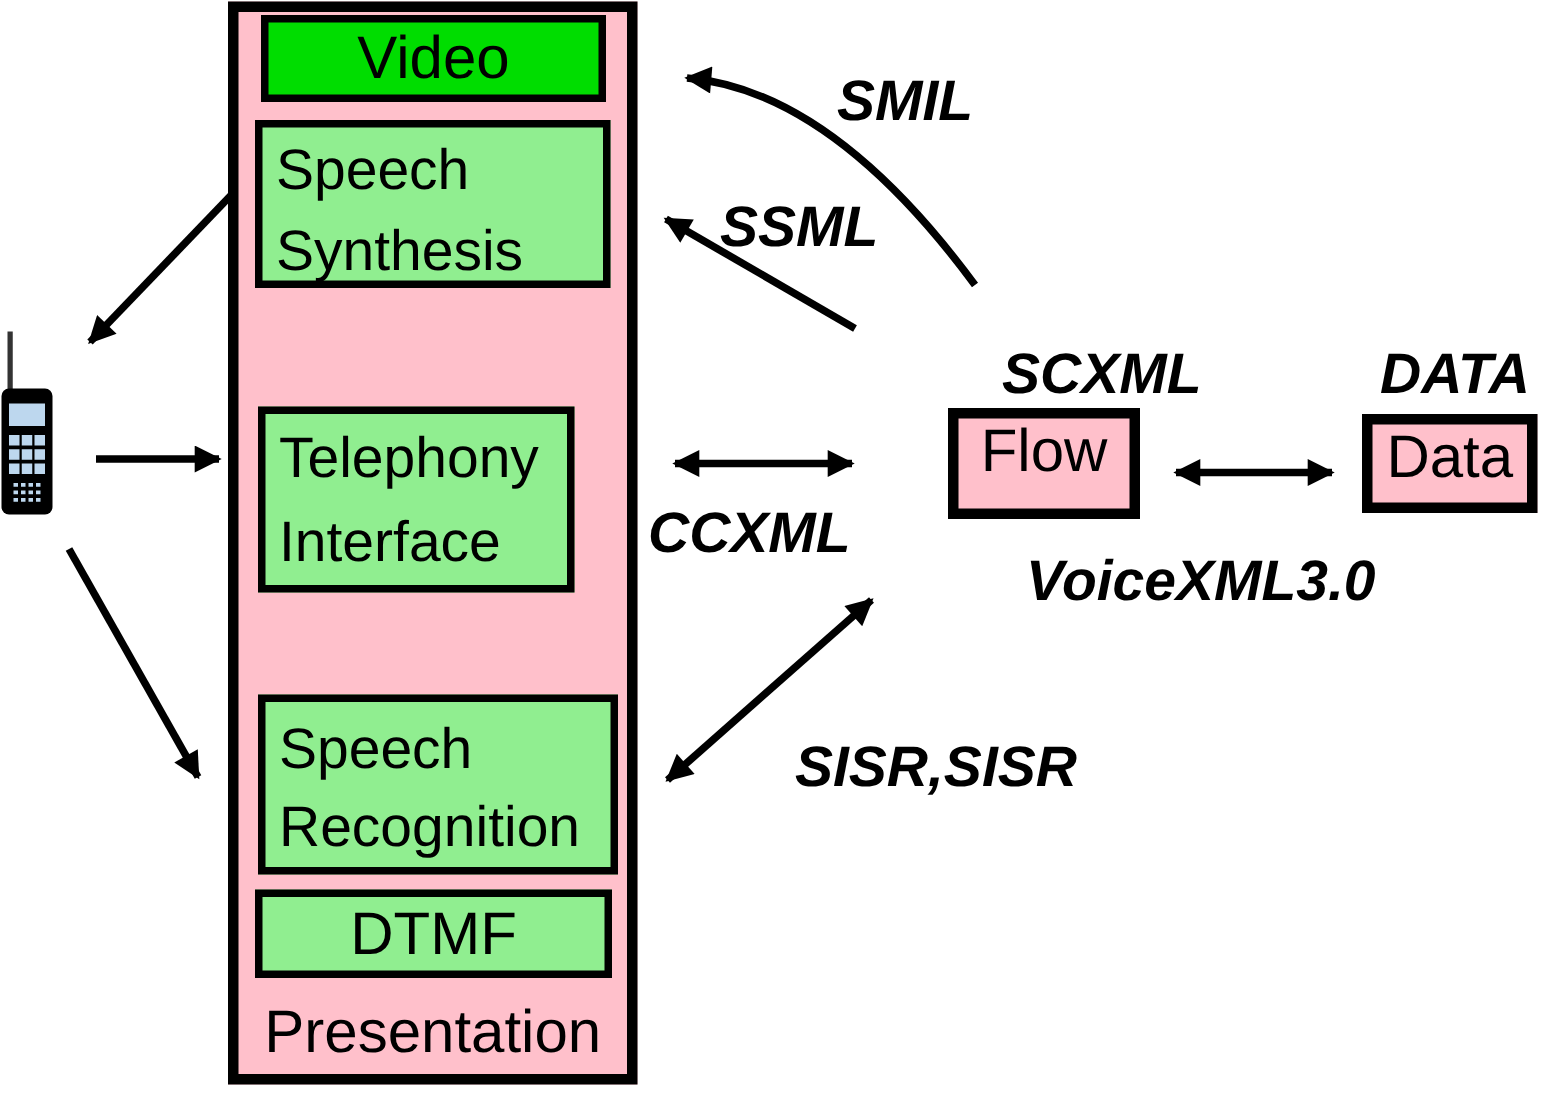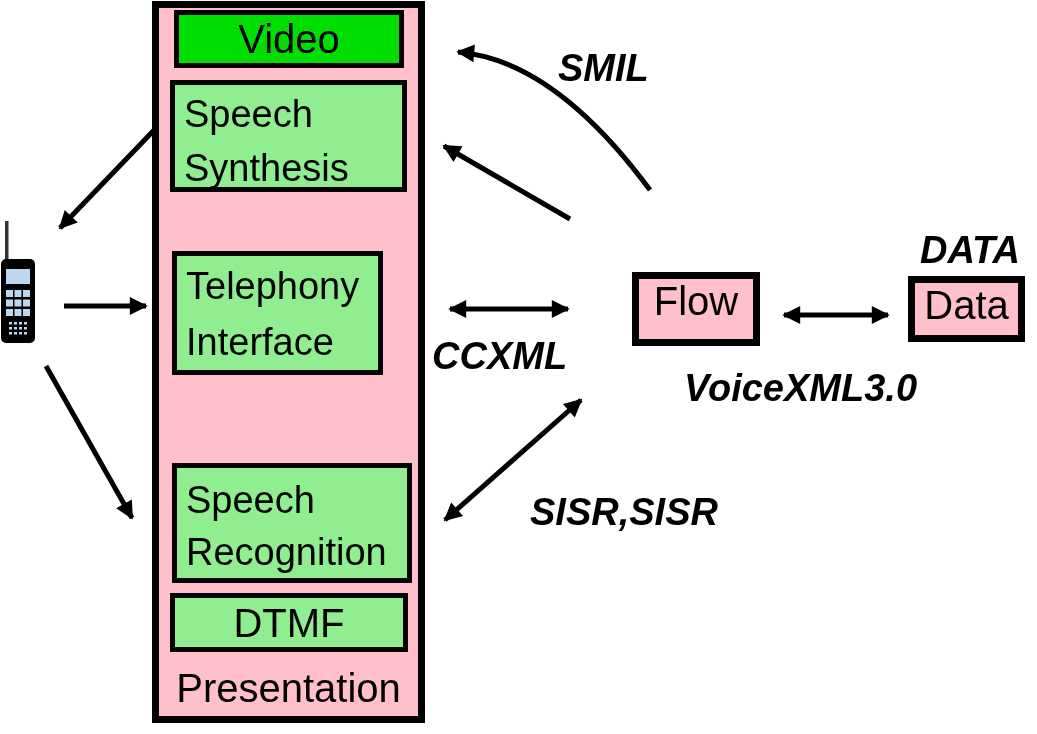--- a/index.html
+++ b/index.html
@@ -15,21 +15,21 @@
   }
   
   .module{
     border:5px solid #000;background:#90EE90;
     font-size:38px;line-height:54px;white-space:nowrap;
   }
   .module.center{display:flex;align-items:center;justify-content:center;}
   .module.lines{padding:2px 0 0 9px;}
   #video-box{left:174px;top:10px;width:230px;height:58px;background:#00DD00;font-size:40px;}
   #speech-synthesis-box{left:170px;top:80px;width:237px;height:112px;}
-  #telephony-interface-box{left:172px;top:251px;width:211px;height:124px;line-height:56px;}
+  #telephony-interface-box{left:172px;top:271px;width:211px;height:124px;line-height:56px;}
   #speech-recognition-box{left:172px;top:463px;width:240px;height:120px;line-height:52px;padding-top:6px;}
   #dtmf-box{left:170px;top:593px;width:238px;height:59px;font-size:40px;}
   #presentation-label{
     left:159px;top:666px;width:259px;text-align:center;
     font-size:40px;line-height:44px;
   }
   
   .pink-node{
     background:#FFC0CB;border:7px solid #000;
     display:flex;align-items:flex-start;justify-content:center;
@@ -133,18 +133,20 @@
   </div>
 
   <div class="abs pink-node" id="flow-box">
     <span>Flow</span>
   </div>
   <div class="abs pink-node" id="data-box">
     <span>Data</span>
   </div>
 
   <div class="abs proto" id="smil-label">SMIL</div>
+  <div class="abs proto" id="ssml-label">SSML</div>
+  <div class="abs proto" id="scxml-label">SCXML</div>
   <div class="abs proto" id="data-caption">DATA</div>
   <div class="abs proto" id="ccxml-label">CCXML</div>
   <div class="abs proto" id="voicexml-label">VoiceXML3.0</div>
   <div class="abs proto" id="srgs-label">SISR,SISR</div>
 
 </div>
 
 </body></html>

